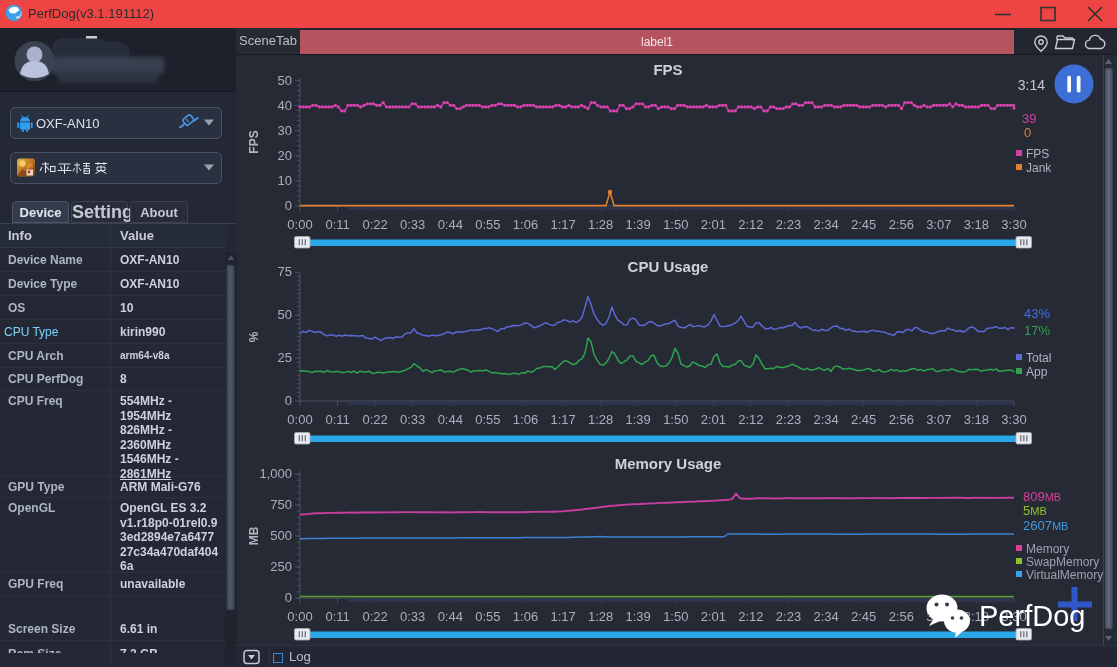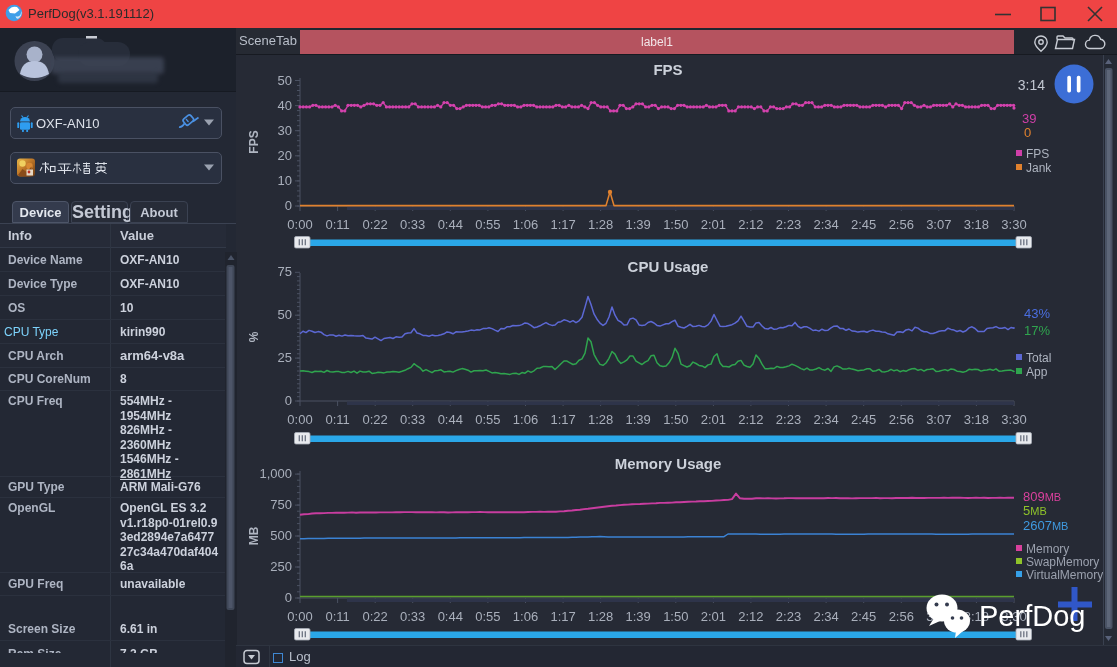--- a/index.html
+++ b/index.html
@@ -117,24 +117,24 @@
 <div style="position:absolute;left:0;top:268px;width:226px;height:24px;border-bottom:1px solid #2b313e;">
 <div style="position:absolute;left:8px;top:0;height:24px;line-height:24px;font-size:12px;font-weight:bold;color:#aeb5c3;">OS</div>
 <div style="position:absolute;left:120px;top:0;height:24px;line-height:24px;font-size:12px;font-weight:bold;color:#ccd1dc;">10</div>
 </div>
 <div style="position:absolute;left:0;top:292px;width:226px;height:24px;border-bottom:1px solid #2b313e;">
 <div style="position:absolute;left:4px;top:0;height:24px;line-height:24px;font-size:12px;font-weight:normal;color:#7dd3fc;">CPU Type</div>
 <div style="position:absolute;left:120px;top:0;height:24px;line-height:24px;font-size:12px;font-weight:bold;color:#ccd1dc;">kirin990</div>
 </div>
 <div style="position:absolute;left:0;top:316px;width:226px;height:24px;border-bottom:1px solid #2b313e;">
 <div style="position:absolute;left:8px;top:0;height:24px;line-height:24px;font-size:12px;font-weight:bold;color:#aeb5c3;">CPU Arch</div>
-<div style="position:absolute;left:120px;top:0;height:24px;line-height:24px;font-size:13px;font-weight:bold;color:#ccd1dc;">arm64-v8a</div>
+<div style="position:absolute;left:120px;top:0;height:24px;line-height:24px;font-size:10px;font-weight:bold;color:#ccd1dc;">arm64-v8a</div>
 </div>
 <div style="position:absolute;left:0;top:340px;width:226px;height:23px;border-bottom:1px solid #2b313e;">
-<div style="position:absolute;left:8px;top:0;height:23px;line-height:23px;font-size:12px;font-weight:bold;color:#aeb5c3;">CPU CoreNum</div>
+<div style="position:absolute;left:8px;top:0;height:23px;line-height:23px;font-size:12px;font-weight:bold;color:#aeb5c3;">CPU PerfDog</div>
 <div style="position:absolute;left:120px;top:0;height:23px;line-height:23px;font-size:12px;font-weight:bold;color:#ccd1dc;">8</div>
 </div>
 <div style="position:absolute;left:0;top:363px;width:226px;height:86px;border-bottom:1px solid #2b313e;">
 <div style="position:absolute;left:8px;top:3px;font-size:12px;font-weight:bold;color:#aeb5c3;">CPU Freq</div>
 <div style="position:absolute;left:120px;top:3px;font-size:12px;font-weight:bold;color:#ccd1dc;">
         <div style="height:14.6px;line-height:14.6px;">554MHz -</div>
         <div style="height:14.6px;line-height:14.6px;">1954MHz</div>
         <div style="height:14.6px;line-height:14.6px;">826MHz -</div>
         <div style="height:14.6px;line-height:14.6px;">2360MHz</div>
         <div style="height:14.6px;line-height:14.6px;">1546MHz -</div>

